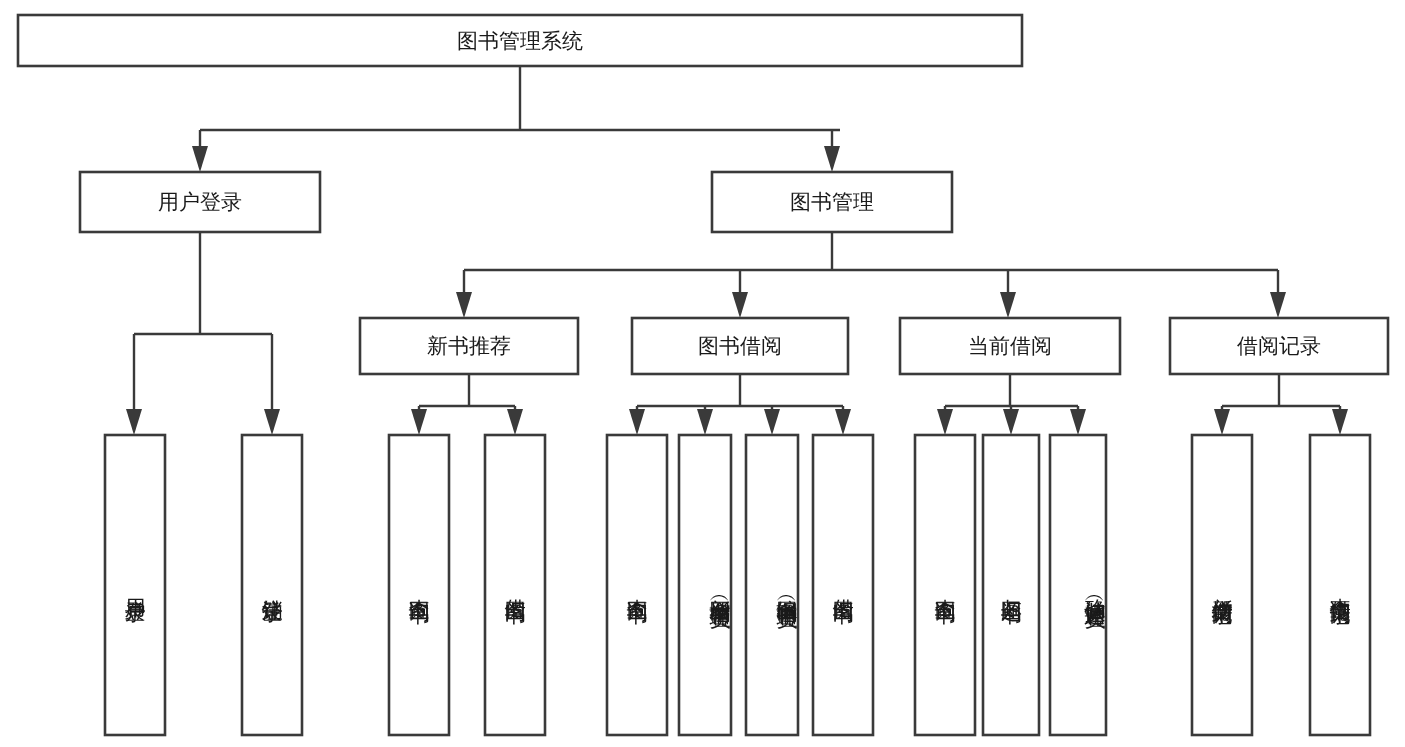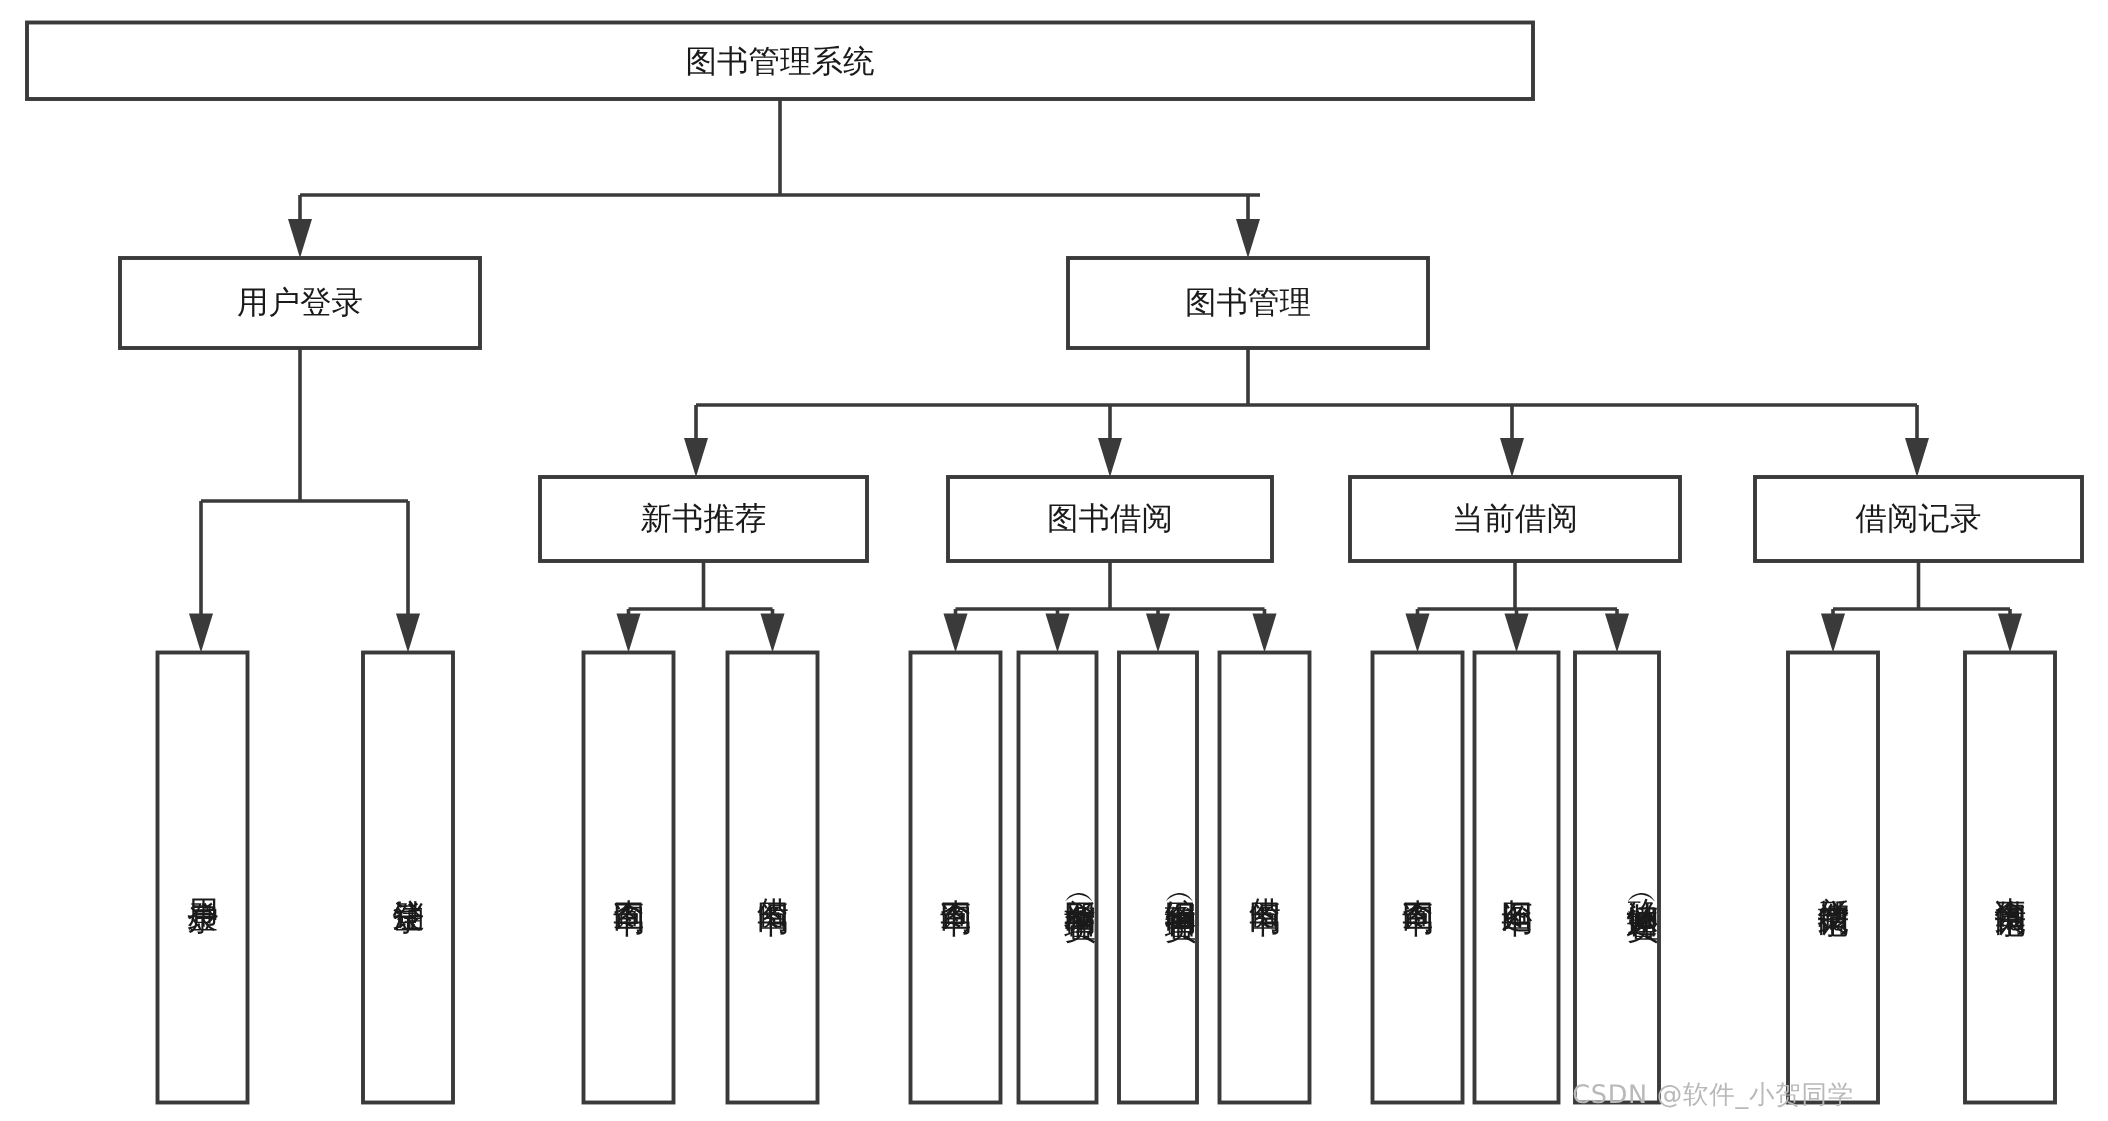--- a/index.html
+++ b/index.html
@@ -202,14 +202,13 @@
   <div class="node-label-v" style="left:746px; top:435px; width:52px; height:300px; align-items:flex-start; padding-top:8px; box-sizing:border-box;">编辑图书（管理员）</div>
   <div class="node-label-v" style="left:813px; top:435px; width:60px; height:300px;">借阅图书</div>
 
   <div class="node-label-v" style="left:915px; top:435px; width:60px; height:300px;">查询图书</div>
   <div class="node-label-v" style="left:983px; top:435px; width:56px; height:300px;">归还图书</div>
   <div class="node-label-v" style="left:1050px; top:435px; width:56px; height:300px; align-items:flex-start; padding-top:8px; box-sizing:border-box;">确认归还（管理员）</div>
 
   <div class="node-label-v" style="left:1192px; top:435px; width:60px; height:300px;">新增借阅记录</div>
   <div class="node-label-v" style="left:1310px; top:435px; width:60px; height:300px;">查询借阅记录</div>
 
-  <div class="watermark">CSDN @软件_小贺同学</div>
 </div>
 
 </body></html>

